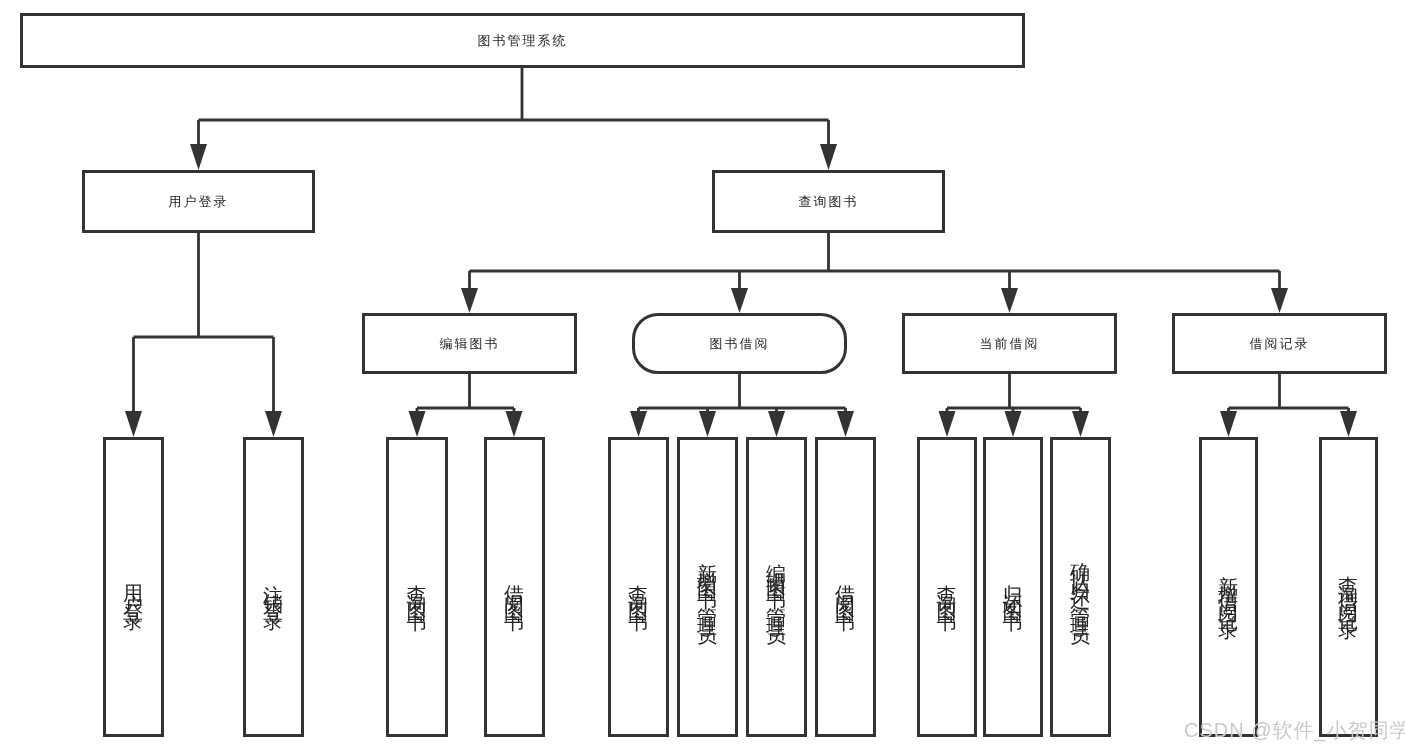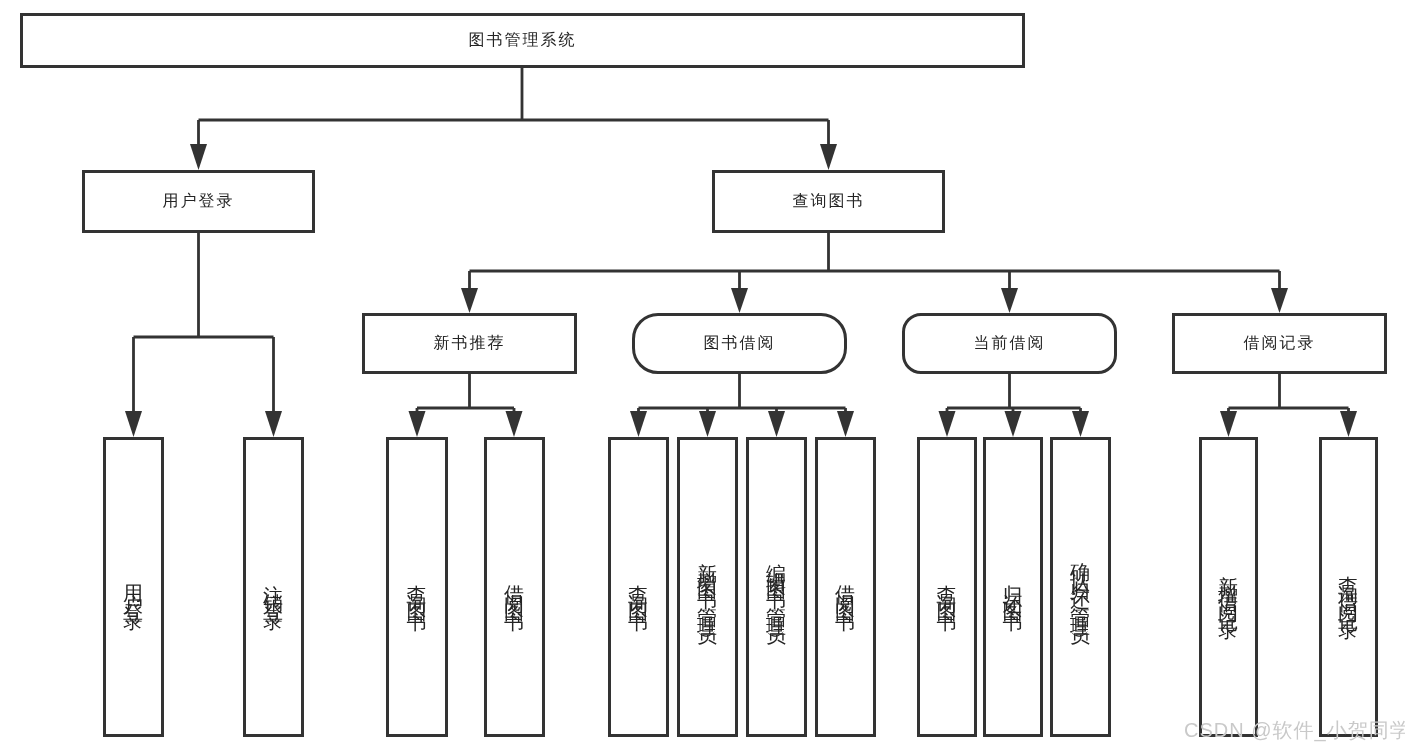--- a/index.html
+++ b/index.html
@@ -7,35 +7,35 @@
     position:relative;width:1405px;height:747px;background:#ffffff;
     font-family:"Liberation Sans", sans-serif;overflow:hidden;
   }
   svg.lines{position:absolute;left:0;top:0;z-index:1;}
   .node{
     position:absolute;box-sizing:border-box;background:#ffffff;
     border:3px solid #333333;color:#242424;
     display:flex;align-items:center;justify-content:center;
     z-index:2;
   }
-  .h-node{font-size:16px;letter-spacing:2px;white-space:nowrap;}
+  .h-node{font-size:13px;letter-spacing:2px;white-space:nowrap;}
   .v-node{
     writing-mode:vertical-rl;text-orientation:mixed;
     font-size:20px;letter-spacing:9px;line-height:1;
   }
   
   .n-root{left:20px;top:13px;width:1005px;height:55px;}
   
   .n-userlogin{left:82px;top:170px;width:233px;height:63px;}
   .n-bookmgmt{left:712px;top:170px;width:233px;height:63px;}
   
   .n-l3{top:313px;width:215px;height:61px;}
   .n-newbook{left:362px;}
   .n-borrow{left:632px;border-radius:26px;}
-  .n-current{left:902px;border-radius:19px;}
+  .n-current{left:902px;}
   .n-record{left:1172px;}
   
   .leaf{top:437px;height:300px;}
   .n-g1a{left:103px;width:61px;}
   .n-g1b{left:243px;width:61px;}
   .n-g2a{left:386px;width:62px;}
   .n-g2b{left:484px;width:61px;}
   .n-g3a{left:608px;width:61px;}
   .n-g3b{left:677px;width:61px;}
   .n-g3c{left:746px;width:61px;}
@@ -100,21 +100,21 @@
   </div>
 
   <div class="node h-node n-userlogin">
     <span>用户登录</span>
   </div>
   <div class="node h-node n-bookmgmt">
     <span>查询图书</span>
   </div>
 
   <div class="node h-node n-l3 n-newbook">
-    <span>新书推荐</span>
+    <span>编辑图书</span>
   </div>
   <div class="node h-node n-l3 n-borrow">
     <span>图书借阅</span>
   </div>
   <div class="node h-node n-l3 n-current">
     <span>当前借阅</span>
   </div>
   <div class="node h-node n-l3 n-record">
     <span>借阅记录</span>
   </div>

